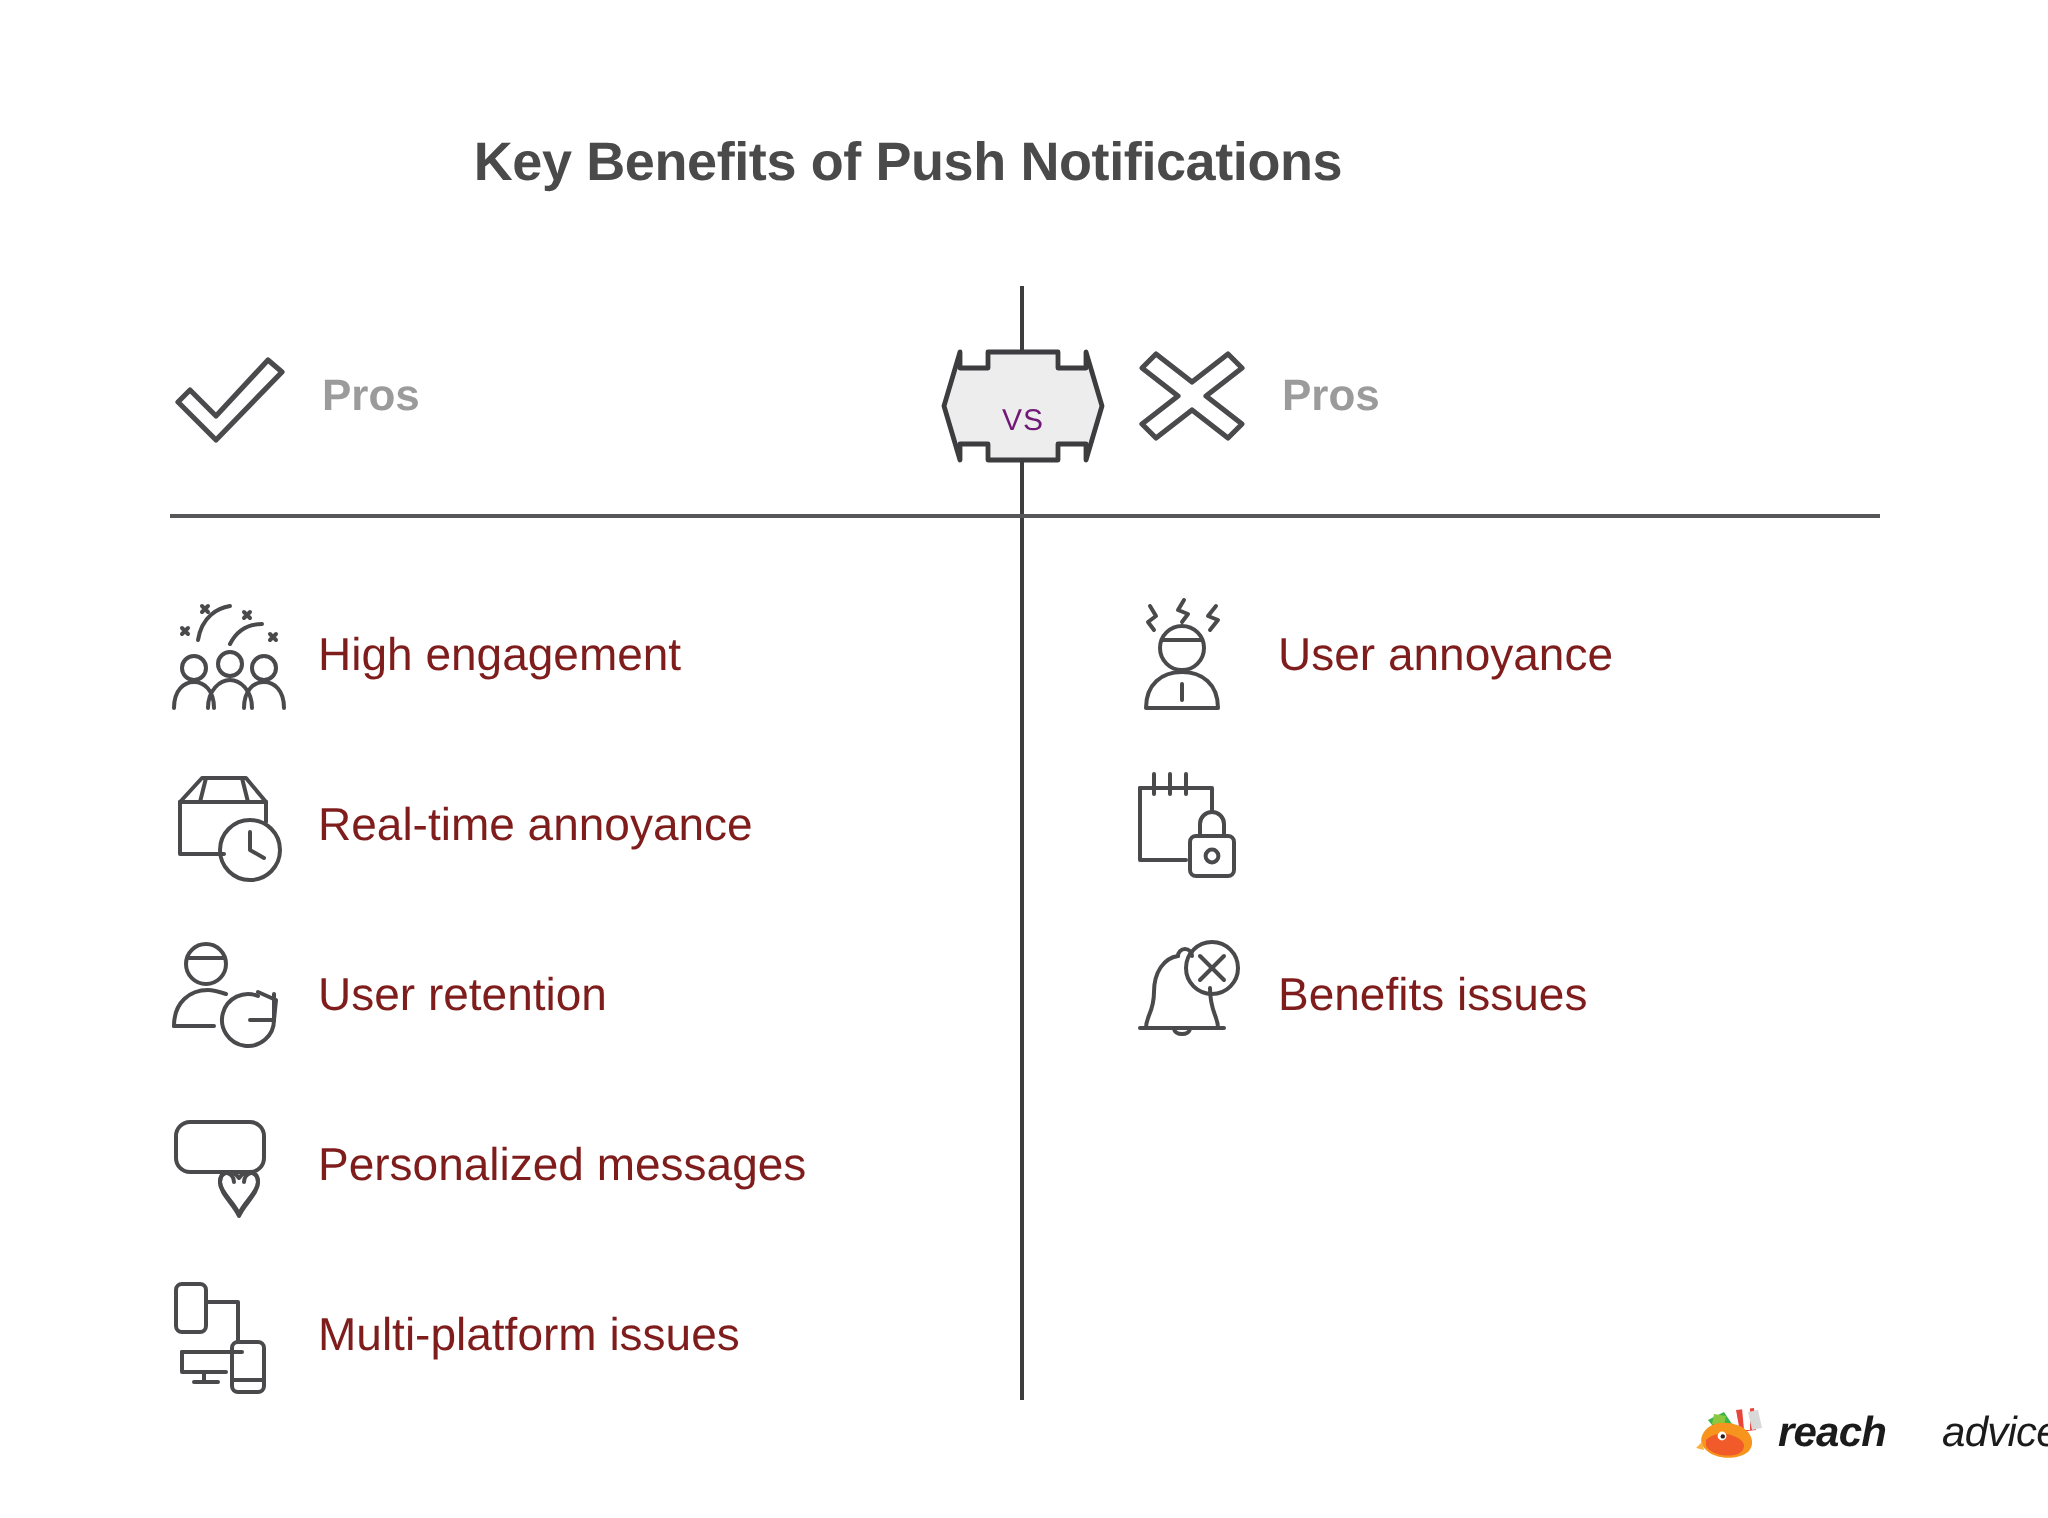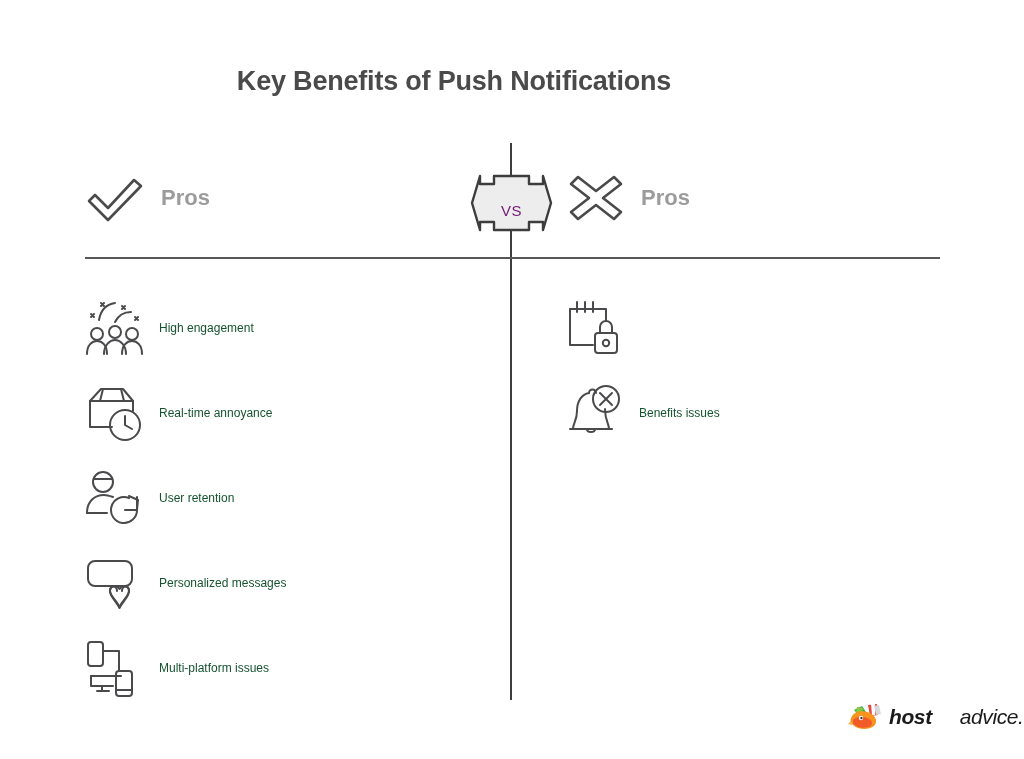--- a/index.html
+++ b/index.html
@@ -110,22 +110,22 @@
     height: 85px;
     gap: 14px;
   }
   .item-icon {
     width: 60px;
     height: 60px;
     flex: none;
     display: block;
   }
   .item-label {
-    font-size: 12px;
-    color: #14532d;
+    font-size: 23px;
+    color: #7f1d1d;
     white-space: nowrap;
   }
 
   
   .logo {
     position: absolute;
     left: 848px;
     top: 702px;
     display: flex;
     align-items: center;
@@ -256,20 +256,34 @@
           <path d="M31 52 L47 52"></path>
         </svg>
       </span>
       <span class="item-label">Multi-platform issues</span>
     </div>
 
   </div>
 
   <div class="list cons">
 
+    <div class="item">
+      <span>
+        <svg class="item-icon" viewBox="0 0 60 60" fill="none" stroke="#4a4a4d" stroke-width="2" stroke-linecap="round" stroke-linejoin="round">
+          <path d="M10 5 L13 10 L9 13 L12 17"></path>
+          <path d="M27 2 L24 7 L29 9 L26 13"></path>
+          <path d="M43 5 L39 10 L44 12 L40 17"></path>
+          <circle cx="26" cy="26" r="11"></circle>
+          <path d="M16 22 L36 22"></path>
+          <path d="M8 56 C8 44, 16 38, 26 38 C36 38, 44 44, 44 56 Z"></path>
+          <path d="M26 44 L26 52"></path>
+        </svg>
+      </span>
+      <span class="item-label">User annoyance</span>
+    </div>
 
     <div class="item">
       <span>
         <svg class="item-icon" viewBox="0 0 60 60" fill="none" stroke="#4a4a4d" stroke-width="2" stroke-linecap="round" stroke-linejoin="round">
           <path d="M5 11 L5 47 L28 47"></path>
           <path d="M5 11 L41 11 L41 22"></path>
           <path d="M12 4 L12 14"></path>
           <path d="M20 4 L20 14"></path>
           <path d="M28 4 L28 14"></path>
           <rect x="30" y="35" width="22" height="20" rx="3"></rect>
@@ -307,16 +321,16 @@
         <path d="M9 5 L15 6 L14 11 L8 10 Z" fill="#8dc63f"></path>
         <path d="M4 14 C7 9, 15 8, 22 11 C28 14, 30 20, 26 24
                  C21 28, 10 28, 5 23 C2 20, 2 17, 4 14 Z" fill="#f7941e"></path>
         <path d="M5 18 C9 14, 16 14, 21 17 C25 19, 25 23, 21 25
                  C15 27, 7 25, 5 21 Z" fill="#f15a29"></path>
         <circle cx="13" cy="16" r="2.2" fill="#ffffff"></circle>
         <circle cx="13.4" cy="16.2" r="1.1" fill="#222222"></circle>
         <path d="M3 19 L0 22 L4 23 Z" fill="#fbb040"></path>
       </svg>
     </span>
-    <span class="logo-word"><span class="b">host</span><span class="l">advice.</span></span>
+    <span class="logo-word"><span class="b">reach</span><span class="l">advice.</span></span>
   </div>
 
 </div>
 
 </body></html>

